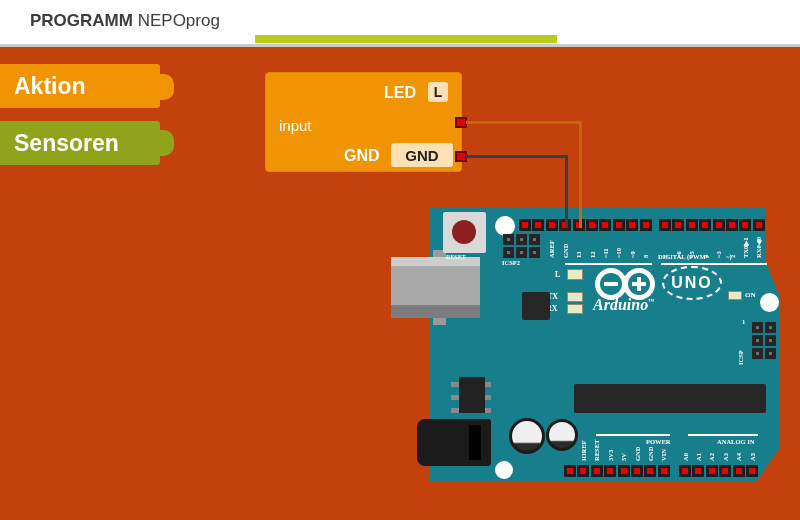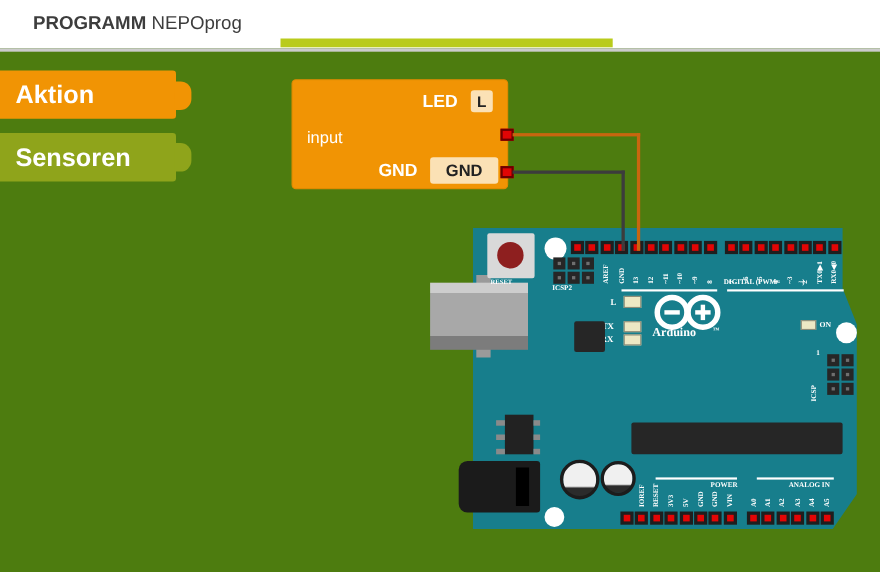--- a/index.html
+++ b/index.html
@@ -1,16 +1,16 @@
 <!DOCTYPE html>
 <html><head>
 <meta charset="utf-8">
 <style>
   html,body{margin:0;padding:0;background:#efefef;}
-  .stage{position:relative;width:800px;height:520px;overflow:hidden;background:#4d7c0f;
+  .stage{position:relative;width:800px;height:520px;overflow:hidden;background:#c2410c;
          font-family:"Liberation Sans",sans-serif;}
   
   .header{position:absolute;left:0;top:0;width:800px;height:44px;background:#ffffff;}
   .hdr-program{position:absolute;left:30px;top:11px;font-size:17px;color:#3d3d3d;}
   .hdr-program b{font-weight:bold;}
   .hdr-tab{position:absolute;left:280px;top:11px;font-size:17px;font-weight:bold;color:#4a4a4a;cursor:pointer;}
   .tab-underline{position:absolute;left:255px;top:35px;width:302px;height:8px;background:#B9CB1C;}
   .hdr-divider{position:absolute;left:0;top:44px;width:800px;height:3px;background:#cbcbcb;}
   
   .pal-btn{position:absolute;left:0;width:160px;height:44px;border-radius:0 3px 3px 0;cursor:pointer;}
@@ -187,21 +187,22 @@
 
     <div class="bc chip" style="left:92px;top:85px;width:28px;height:28px;"></div>
 
     <div class="ring" style="left:165px;top:61px;">
         <span class="bar-h"></span>
       </div>
     <div class="ring" style="left:193px;top:61px;">
         <span class="bar-h"></span>
         <span class="bar-v"></span>
       </div>
-    <div class="btext" style="left:163px;top:89px;font-size:11px;">Arduino</div>
+    <div class="bc uno-oval">UNO</div>
+    <div class="btext" style="left:163px;top:89px;font-size:16px;font-style:italic;">Arduino</div>
     <div class="btext" style="left:218px;top:91px;font-size:6px;">™</div>
 
     <div class="bc ledrect" style="left:298px;top:84px;width:14px;height:9px;"></div>
     <div class="btext" style="left:315px;top:84px;font-size:7px;">ON</div>
 
     <div class="btext" style="left:312px;top:111px;font-size:6.5px;">1</div>
     <div id="icsp-grid">
         <div class="hpin" style="left: 322px; top: 115px;"></div>
         <div class="hpin" style="left: 335px; top: 115px;"></div>
         <div class="hpin" style="left: 322px; top: 128px;"></div>

